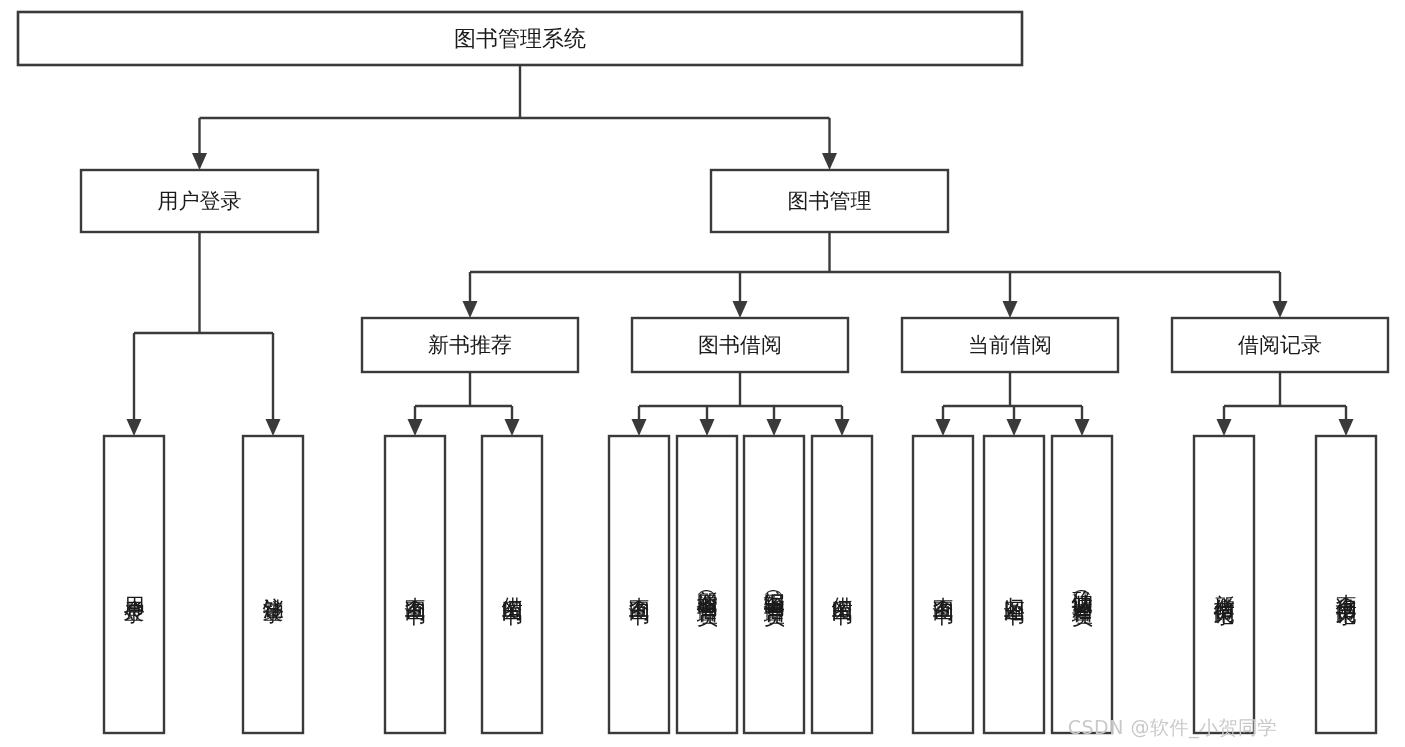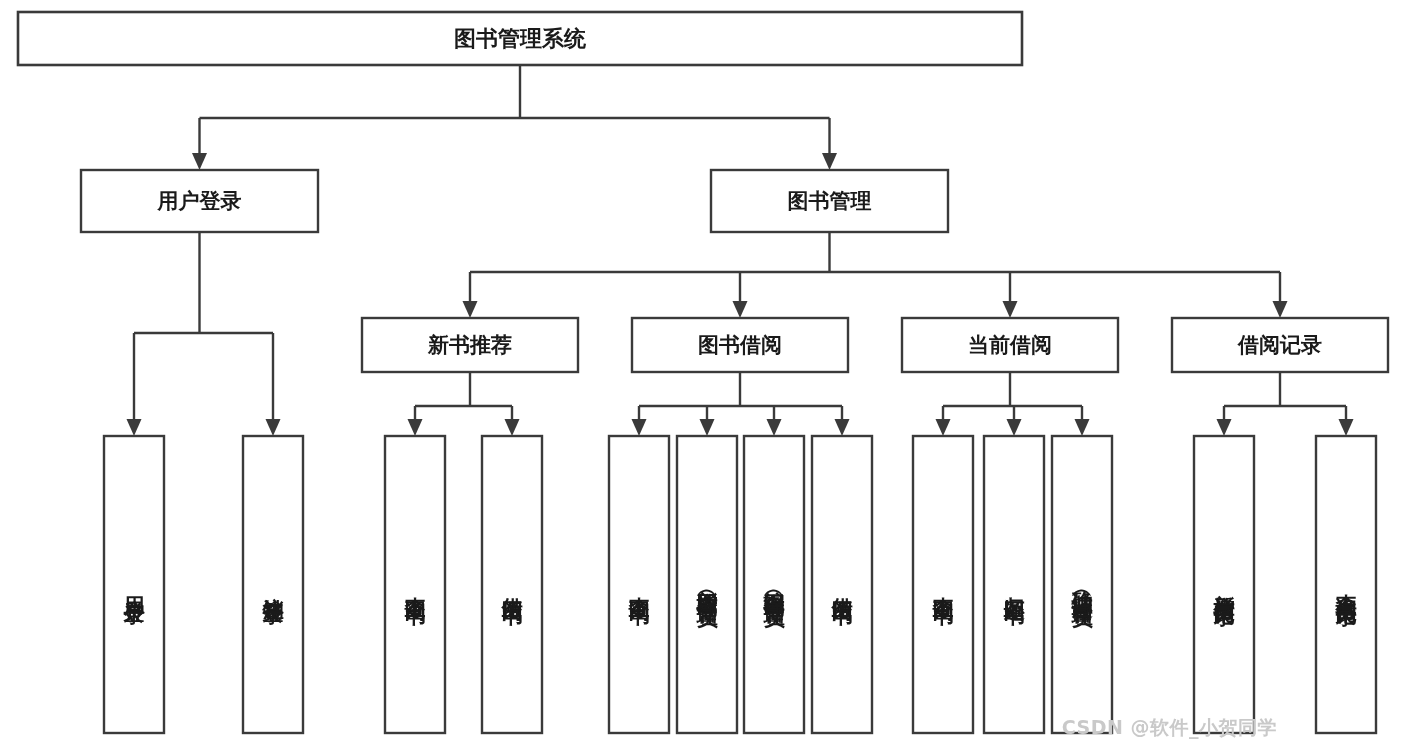--- a/index.html
+++ b/index.html
@@ -12,21 +12,20 @@
     width: 1405px;
     height: 747px;
     font-family: "DejaVu Sans", "Liberation Sans", sans-serif;
     overflow: hidden;
   }
   #diagram-root {
     position: relative;
     width: 1289px;
     height: 747px;
     background: #ffffff;
-    font-weight: bold;
   }
   svg.diagram-canvas {
     position: absolute;
     left: 0;
     top: 0;
     width: 1405px;
     height: 747px;
     display: block;
   }
   .node-box {

